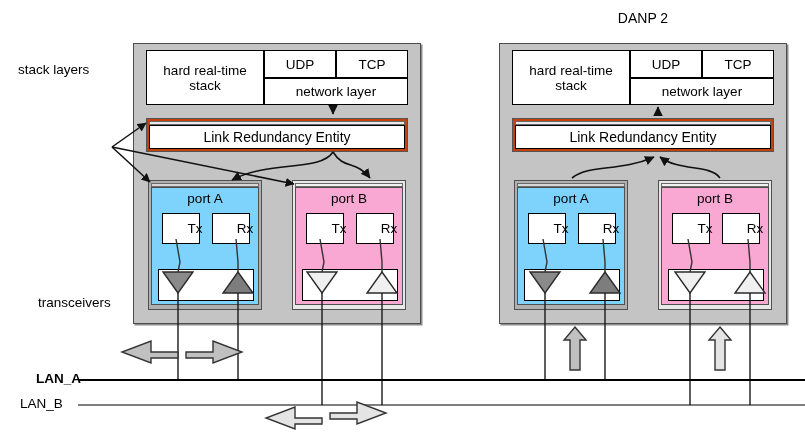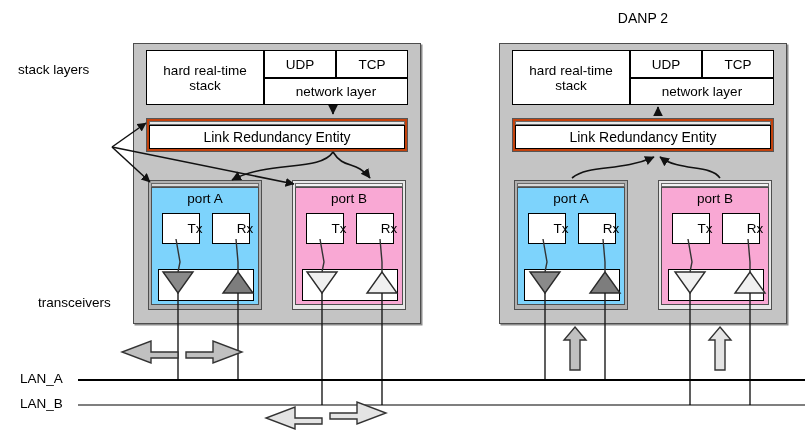--- a/index.html
+++ b/index.html
@@ -130,21 +130,21 @@
   <div class="abs port-wrap b" style="left:658px;top:180px;width:114px;height:130px;">
     <div class="port-strip"></div>
     <div class="port-inner">
       <div class="port-name">port B</div>
       <div class="wbox thin abs" style="left:10px;top:25px;width:38px;height:31px;">Tx</div>
       <div class="wbox thin abs" style="left:60px;top:25px;width:38px;height:31px;">Rx</div>
       <div class="xcvr-bar" style="left:6px;top:81px;width:96px;height:32px;"></div>
     </div>
   </div>
 
-  <div class="abs lbl" style="left:20px;top:371px;">LAN_A</div>
+  <div class="abs lbl" style="left:36px;top:371px;font-weight:bold;">LAN_A</div>
   <div class="abs lbl" style="left:20px;top:396px;">LAN_B</div>
 
   <svg class="overlay" viewBox="0 0 805 439">
     <defs>
       <marker id="ah" markerWidth="7" markerHeight="7" refX="5.6" refY="3" orient="auto">
         <path d="M0,0 L6,3 L0,6 z" fill="#111"></path>
       </marker>
     </defs>
 
     <g>

